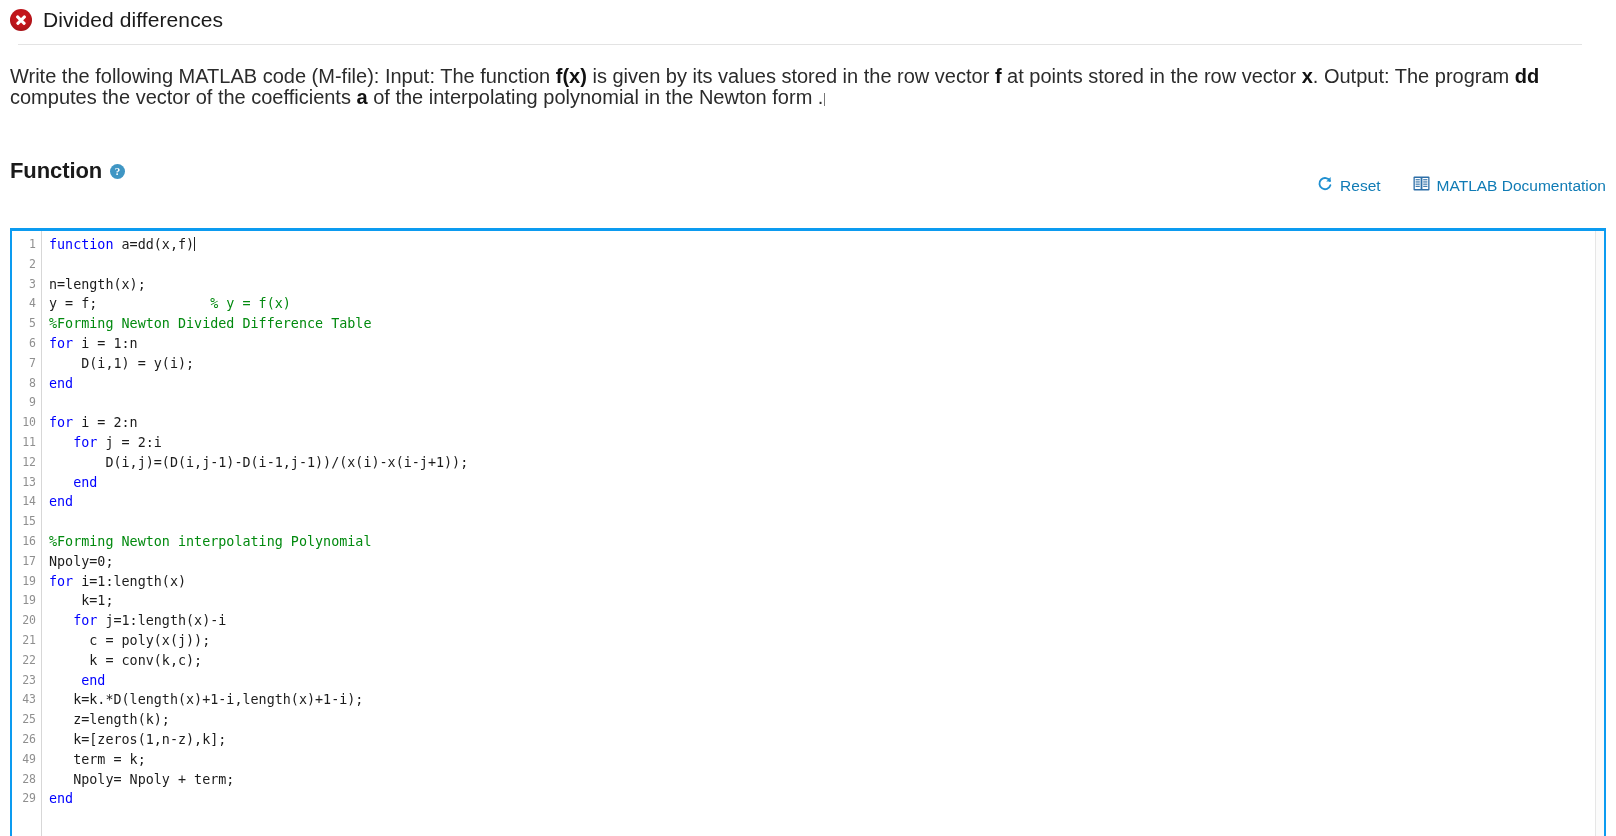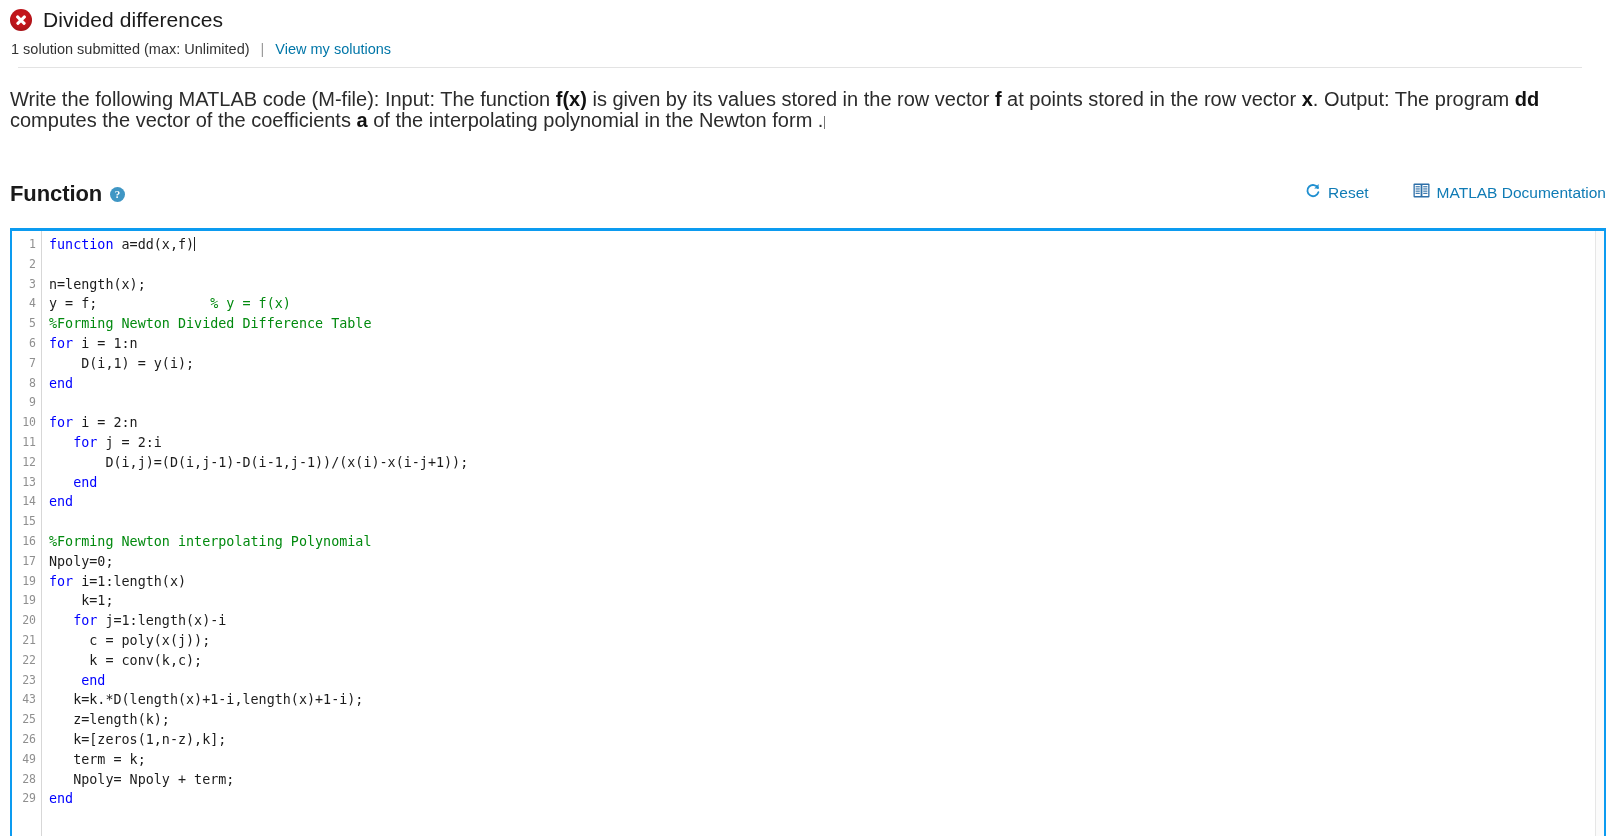--- a/index.html
+++ b/index.html
@@ -60,22 +60,22 @@
   .func-title {
     font-size: 22px; font-weight: 700; color: #1a1a1a; letter-spacing: -0.1px;
   }
   .help-icon {
     width: 15px; height: 15px; border-radius: 50%; background: #3f96c4;
     color: #fff; font-size: 11px; font-weight: 700; line-height: 15px;
     text-align: center; margin-left: 8px; display: inline-block;
     cursor: pointer; font-family: "Liberation Serif", serif;
   }
   .func-actions {
-    position: absolute; right: 0; top: 5px;
-    display: flex; align-items: center; gap: 44px;
+    position: absolute; right: 0; top: 21px;
+    display: flex; align-items: center; gap: 32px;
   }
   .action {
     display: flex; align-items: center; gap: 7px;
     color: #0f7bb5; font-size: 15.5px; cursor: pointer;
   }
   .ico { display: block; flex: 0 0 auto; }
 
   
   .editor {
     position: absolute; left: 10px; top: 228px;
@@ -114,25 +114,20 @@
 </style>
 </head>
 <body>
 
 <div class="page">
 
   <div class="prob-header">
     <div class="title-row">
       <span class="status-icon"></span>
       <span class="prob-title">Divided differences</span>
-    </div>
-    <div class="meta-row">
-      <span>1 solution submitted (max: Unlimited)</span>
-      <span class="meta-sep">|</span>
-      <a class="link">View my solutions</a>
     </div>
     <div class="hdr-divider"></div>
   </div>
 
   <div class="description">
     <span>Write the following MATLAB code (M-file): Input: The function </span><b>f(x)</b><span> is given by its values stored in the row vector </span><b>f</b><span> at points stored in the row vector </span><b>x</b><span>. Output: The program </span><b>dd</b><span> computes the vector of the coefficients </span><b>a</b><span> of the interpolating polynomial in the Newton form .</span><span class="caret"></span>
   </div>
 
   <div class="func-bar">
     <span class="func-title">Function</span>

